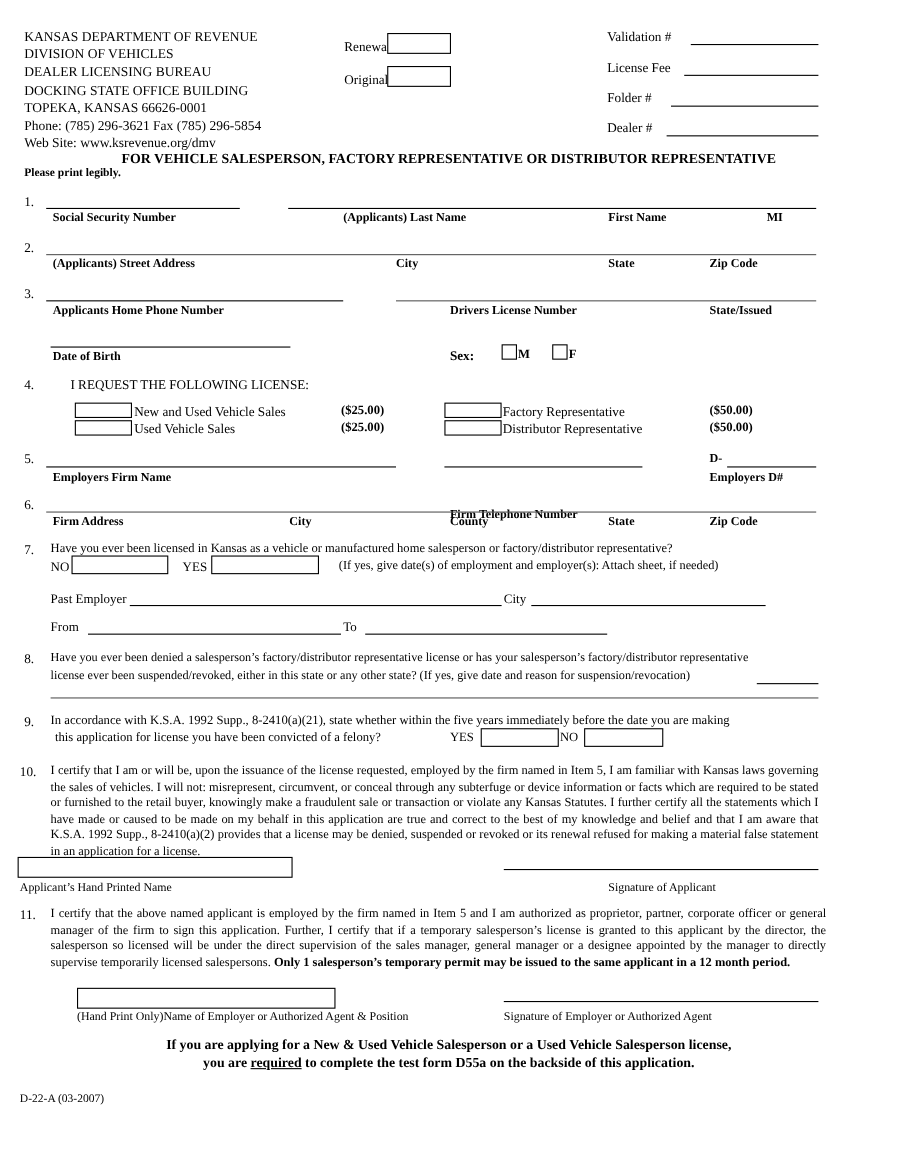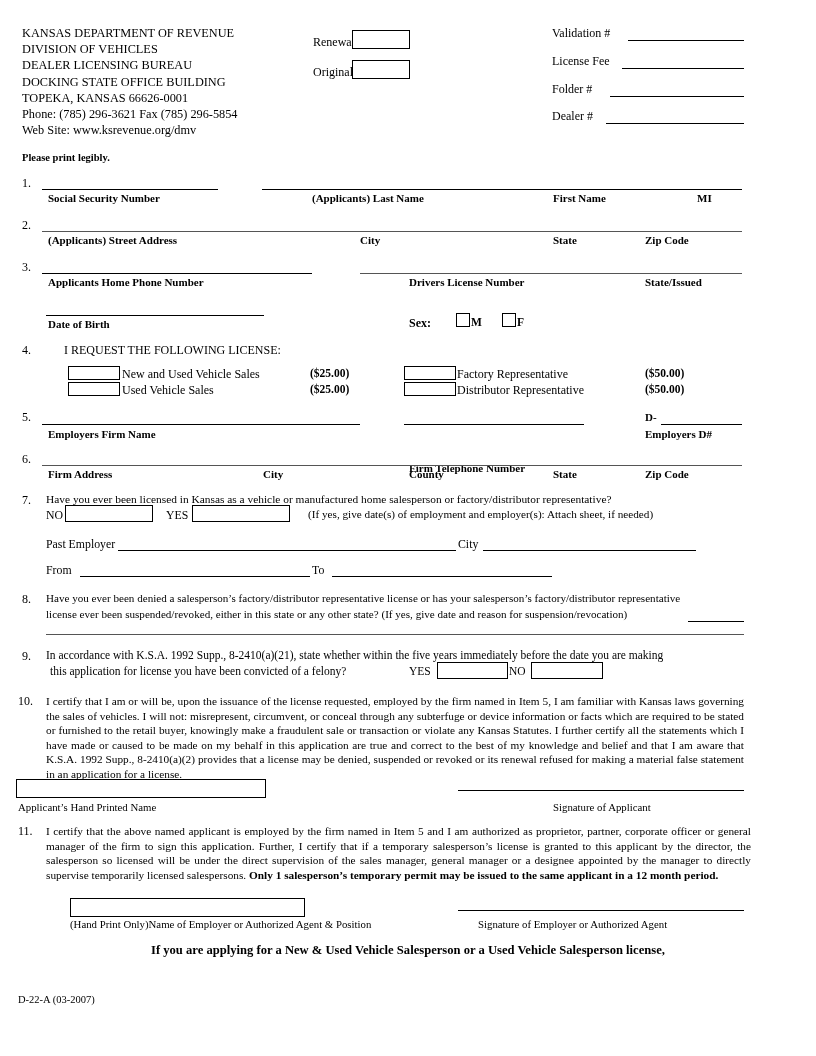--- a/index.html
+++ b/index.html
@@ -87,20 +87,21 @@
 
   <div class="abs t" style="left:552px; top:54px; font-size:12px;">License Fee</div>
   <div class="rule" style="left:622px; top:68px; width:122px;"></div>
 
   <div class="abs t" style="left:552px; top:82px; font-size:12px;">Folder #</div>
   <div class="rule" style="left:610px; top:96px; width:134px;"></div>
 
   <div class="abs t" style="left:552px; top:109px; font-size:12px;">Dealer #</div>
   <div class="rule" style="left:606px; top:123px; width:138px;"></div>
 
+  <div class="abs title" style="left:0; top:137px; width:816px; text-align:center;">FOR VEHICLE SALESPERSON, FACTORY REPRESENTATIVE OR DISTRIBUTOR REPRESENTATIVE</div>
   <div class="abs" style="left:22px; top:152px; font-size:10.5px; font-weight:bold;text-align:right;">Please print legibly.</div>
 
   <div class="abs num" style="left:22px; top:176px;">1.</div>
   <div class="rule" style="left:42px; top:189px; width:176px;"></div>
   <div class="rule" style="left:262px; top:189px; width:480px;"></div>
   <div class="abs lbl" style="left:48px; top:192px;">Social Security Number</div>
   <div class="abs lbl" style="left:312px; top:192px;">(Applicants) Last Name</div>
   <div class="abs lbl" style="left:553px; top:192px;">First Name</div>
   <div class="abs lbl" style="left:697px; top:192px;">MI</div>
 
@@ -204,19 +205,20 @@
   <div class="abs" style="left:18px; top:801px; font-size:10.8px; white-space:nowrap;">Applicant’s Hand Printed Name</div>
   <div class="rule" style="left:458px; top:790px; width:286px;"></div>
   <div class="abs" style="left:553px; top:801px; font-size:10.8px; white-space:nowrap;">Signature of Applicant</div>
 
   <div class="abs num" style="left:18px; top:824px;">11.</div>
   <div class="para para-j" style="left:46px; top:824px; width:705px;"><span>I certify that the above named applicant is employed by the firm named in Item 5 and I am authorized as proprietor, partner, corporate officer or general manager of the firm to sign this application.  Further, I certify that if a temporary salesperson’s license is granted to this applicant by the director, the salesperson so licensed will be under the direct supervision of the sales manager, general manager or a designee appointed by the manager to directly supervise temporarily licensed salespersons.  </span><span class="b">Only 1 salesperson’s temporary permit may be issued to the same applicant in a 12 month period.</span></div>
 
   <div class="box" style="left:70px; top:898px; width:235px; height:19px;"></div>
   <div class="abs" style="left:70px; top:918px; font-size:10.8px; white-space:nowrap;">(Hand Print Only)Name of Employer or Authorized Agent &amp; Position</div>
   <div class="rule" style="left:458px; top:910px; width:286px;"></div>
-  <div class="abs" style="left:458px; top:918px; font-size:10.8px; white-space:nowrap;margin-left:20px;">Signature of Employer or Authorized Agent</div>
+  <div class="abs" style="left:458px; top:918px; font-size:10.8px; white-space:nowrap;">Signature of Employer or Authorized Agent</div>
 
   <div class="abs b" style="left:0; top:943px; width:816px; text-align:center; font-size:12.6px;">If you are applying for a New &amp; Used Vehicle Salesperson or a Used Vehicle Salesperson license,</div>
+  <div class="abs b" style="left:0; top:959px; width:816px; text-align:center; font-size:12.6px;"><span>you are </span><span class="u">required</span><span> to complete the test form D55a on the backside of this application.</span></div>
 
   <div class="abs footer" style="left:18px; top:994px;">D-22-A   (03-2007)</div>
 
 </div>
 
 </body></html>

